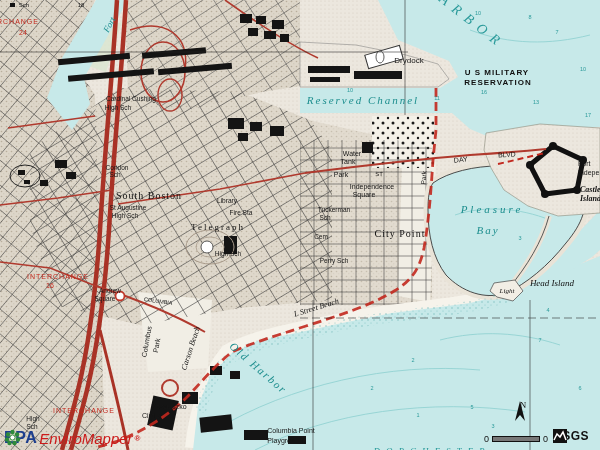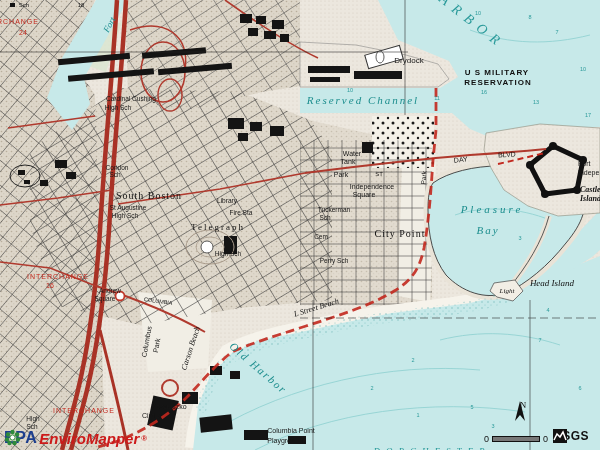--- a/index.html
+++ b/index.html
@@ -15,21 +15,21 @@
   text.plbi{font-family:"Liberation Serif",serif;font-style:italic;font-weight:bold;fill:#111;}
   text.ftb{font-weight:bold;fill:#111;}
   text.red{fill:#c3271c;}
   text.dep{fill:#2d9b9b;}
   .grid line{stroke:#3c3c3c;stroke-width:.55;}
   .gridlight line{stroke:#4a4a4a;stroke-width:.5;}
   
   .overlay{position:absolute;display:flex;align-items:center;}
   #epa-logo{left:4px;top:429px;gap:2px;}
   #epa-logo .epa-word{font-size:16px;font-weight:bold;color:#1c3e8e;letter-spacing:.5px;}
-  #epa-logo .em-word{font-size:15px;font-weight:bold;font-style:italic;color:#cc1a1a;}
+  #epa-logo .em-word{font-size:15px;font-weight:normal;font-style:italic;color:#cc1a1a;}
   #epa-logo sup{font-size:8px;color:#cc1a1a;font-weight:bold;}
   #north-arrow{left:514px;top:401px;flex-direction:column;width:18px;gap:0;}
   #north-arrow .n{font-family:"Liberation Serif",serif;font-size:9px;color:#111;line-height:8px;}
   #scale-bar{left:484px;top:434px;gap:3px;}
   #scale-bar .num{font-size:9px;color:#111;}
   #scale-bar .bar{width:46px;height:4px;background:#777;border:1px solid #111;}
   #usgs-logo{left:553px;top:429px;gap:1px;}
   #usgs-logo .usgs-word{font-size:12px;font-weight:900;color:#111;letter-spacing:.5px;}
 </style>
 </head>

